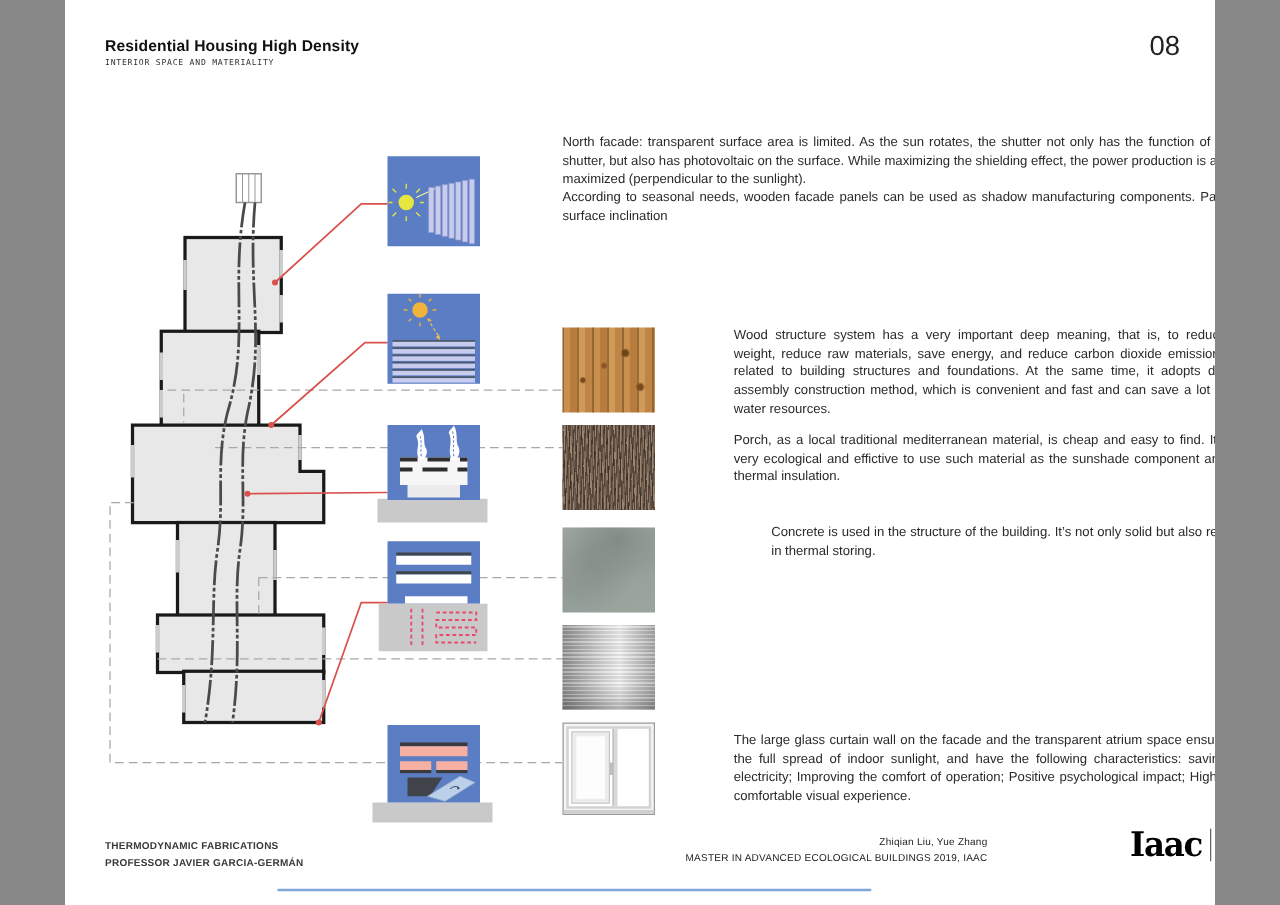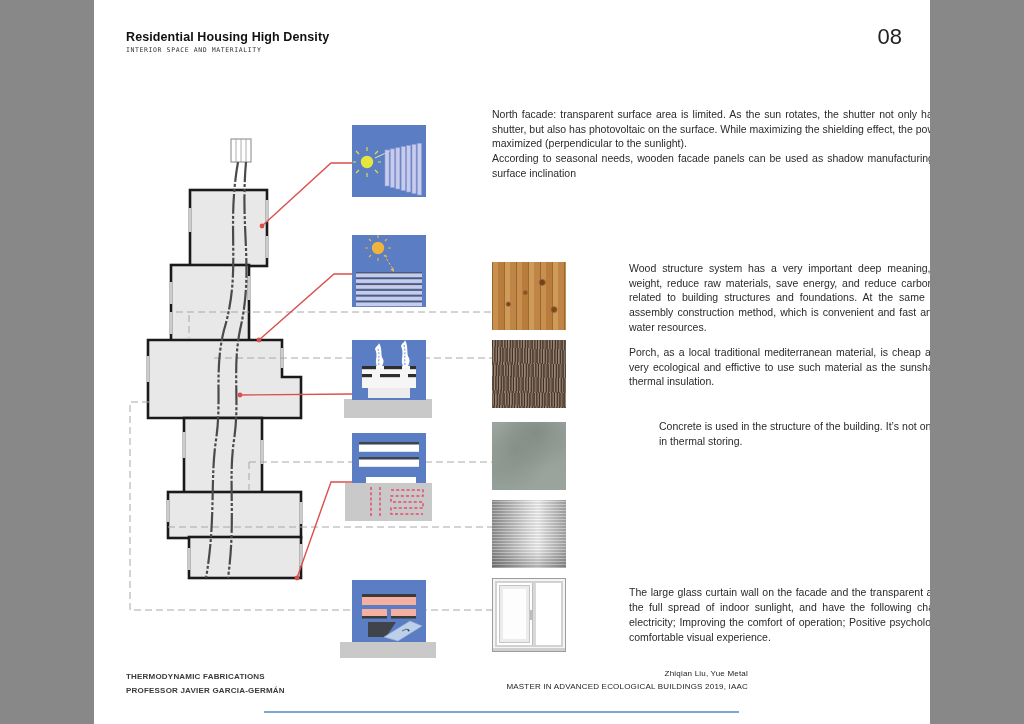--- a/index.html
+++ b/index.html
@@ -1,17 +1,17 @@
 <!DOCTYPE html>
 <html><head>
 <meta charset="utf-8">
 <style>
   html,body{margin:0;padding:0;background:#888;}
   .page{
-    position:relative;width:836px;height:724px;background:#ffffff;
+    position:relative;width:920px;height:724px;background:#ffffff;
     font-family:"Liberation Sans",sans-serif;color:#1a1a1a;overflow:hidden;
     margin:0 auto;
   }
   
   .hdr{position:absolute;left:32px;top:30px;}
   .hdr .title{font-size:12.5px;font-weight:bold;color:#111;letter-spacing:.1px;}
   .hdr .subtitle{font-family:"DejaVu Sans Mono",monospace;font-size:6.5px;color:#333;letter-spacing:.6px;margin-top:2px;}
   .pagenum{position:absolute;right:28px;top:24px;font-size:22px;font-weight:400;color:#222;}
   
   svg.plan{position:absolute;left:0;top:0;}
@@ -276,21 +276,21 @@
   <div class="body-text mat0">Wood structure system has a very important deep meaning, that is, to reduce weight, reduce raw materials, save energy, and reduce carbon dioxide emissions related to building structures and foundations.  At the same time, it adopts dry assembly construction method, which is convenient and fast and can save a lot of water resources.</div>
   <div class="body-text mat1">Porch, as a local traditional mediterranean material, is cheap and easy to find. It’s very ecological and effictive to use such material as the sunshade component and thermal insulation.</div>
   <div class="body-text mat2">Concrete is used in the structure of the building. It’s not only solid but also really well in thermal storing.</div>
   <div class="body-text mat4">The large glass curtain wall on the facade and the transparent atrium space ensure the full spread of indoor sunlight, and have the following characteristics: saving electricity; Improving the comfort of operation;  Positive psychological impact;  Highly comfortable visual experience.</div>
 
   <div class="foot-left">
     <div>THERMODYNAMIC FABRICATIONS</div>
     <div>PROFESSOR JAVIER GARCIA-GERMÁN</div>
   </div>
   <div class="foot-credits">
-    <div>Zhiqian Liu, Yue Metal</div>
+    <div>Zhiqian Liu, Yue Zhang</div>
     <div>MASTER IN ADVANCED ECOLOGICAL BUILDINGS 2019, IAAC</div>
   </div>
   <div class="logo">
     <div class="mark">Iaac</div>
     <div class="vline"></div>
     <div class="inst">Institute for advanced architecture of Catalonia</div>
     <div class="vline"></div>
     <div class="city">BARCELONA</div>
   </div>
 

